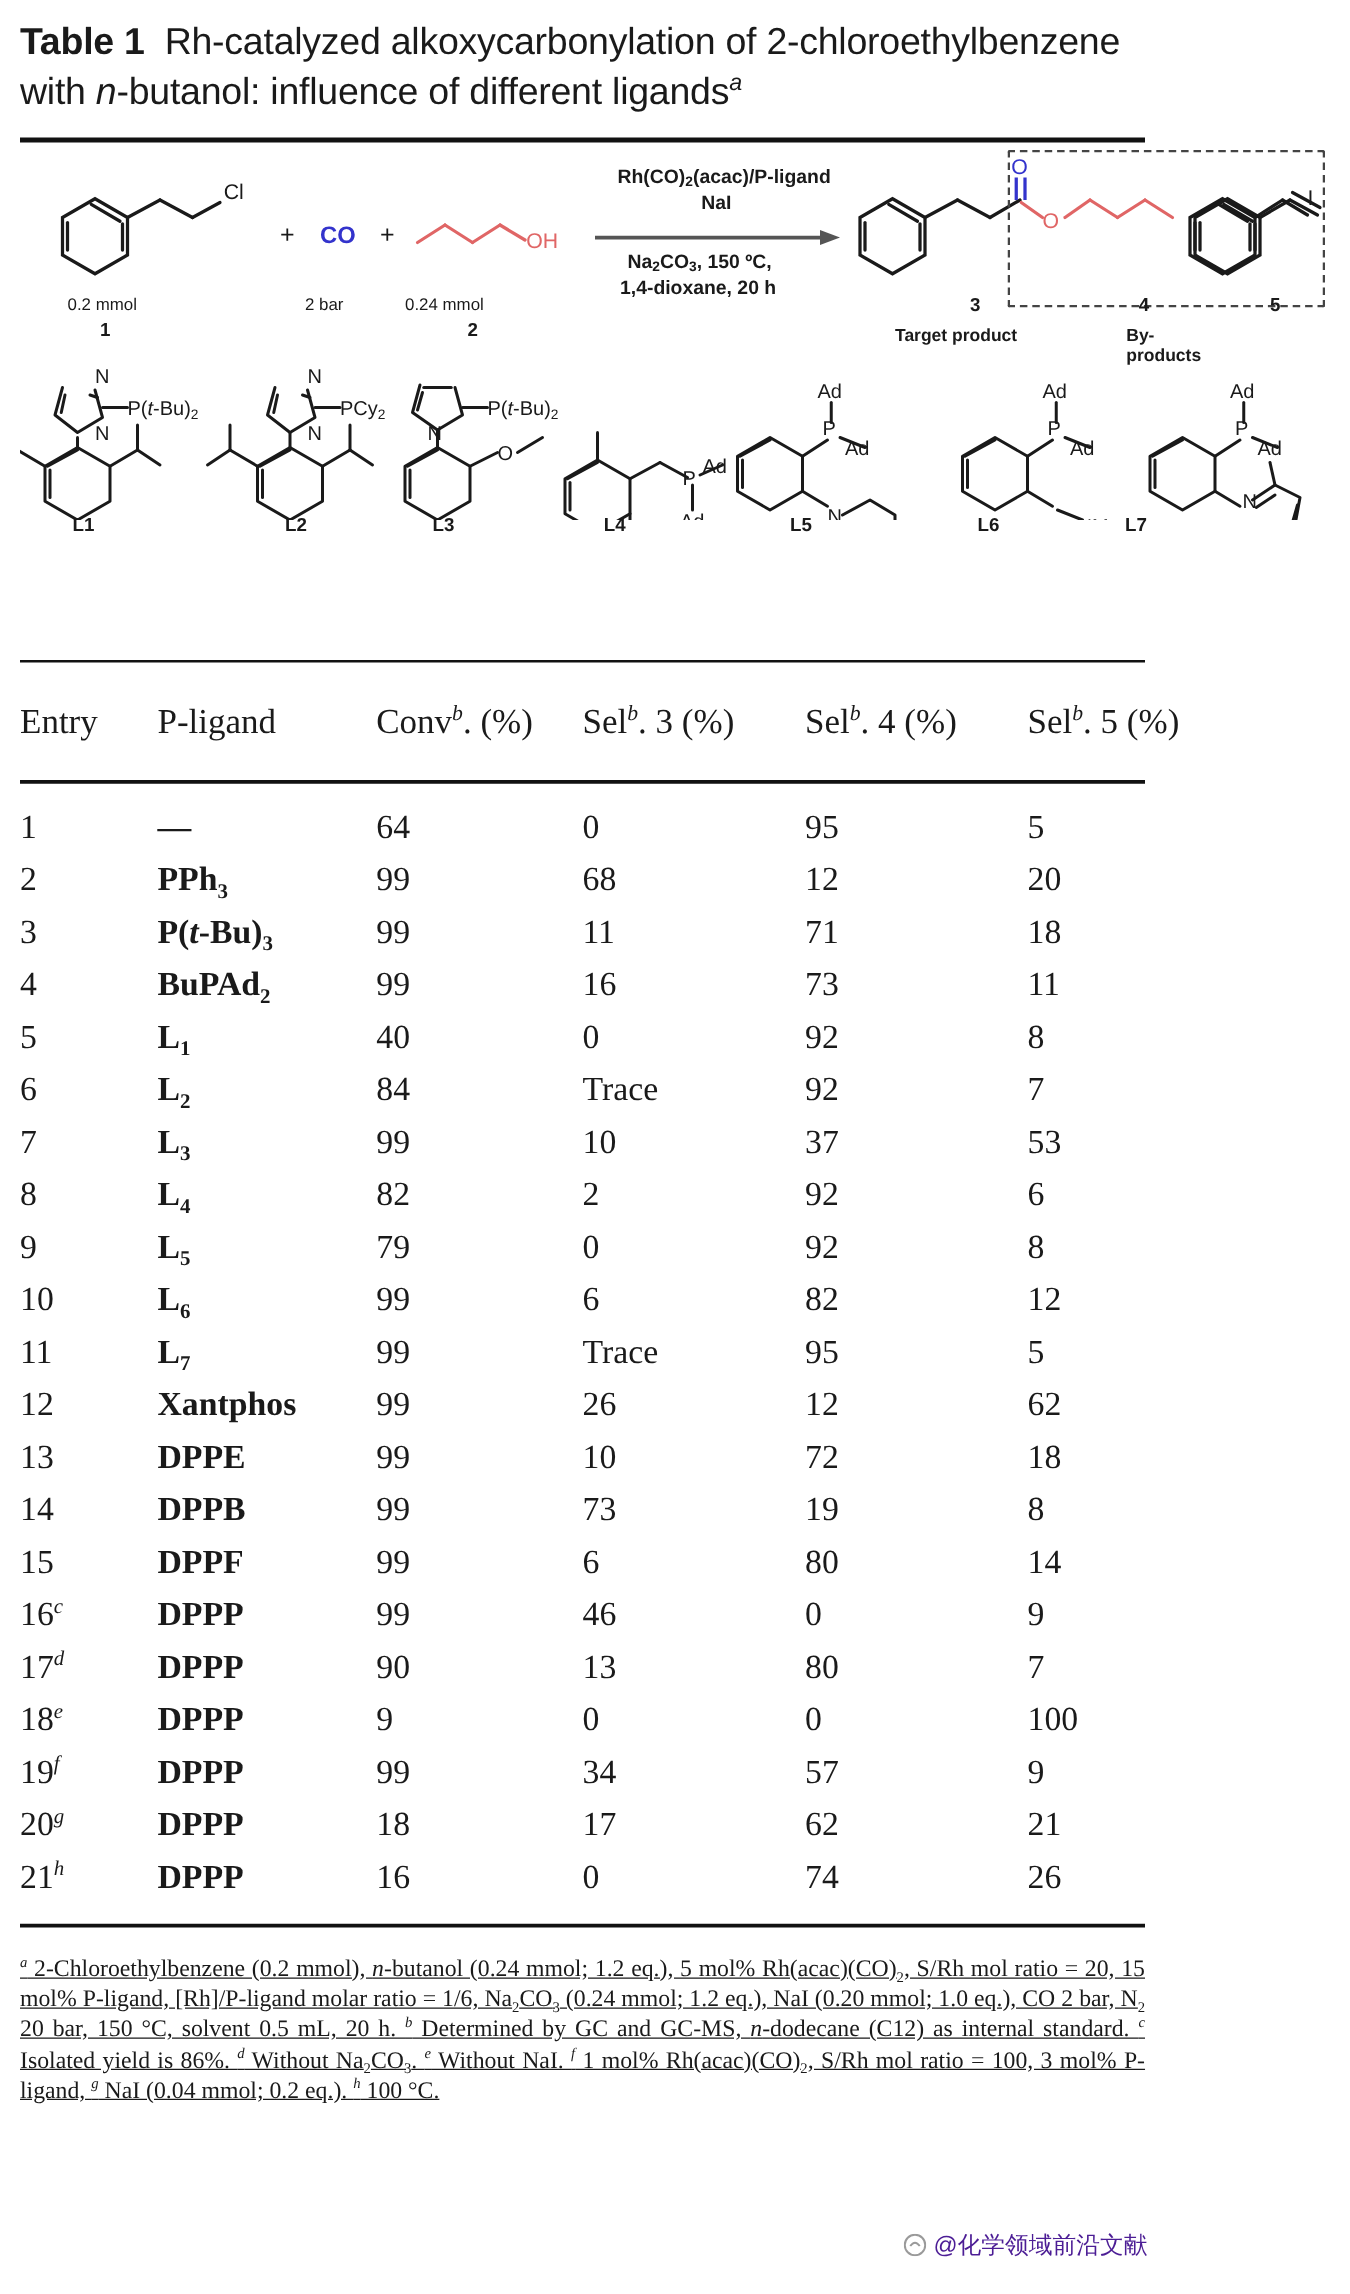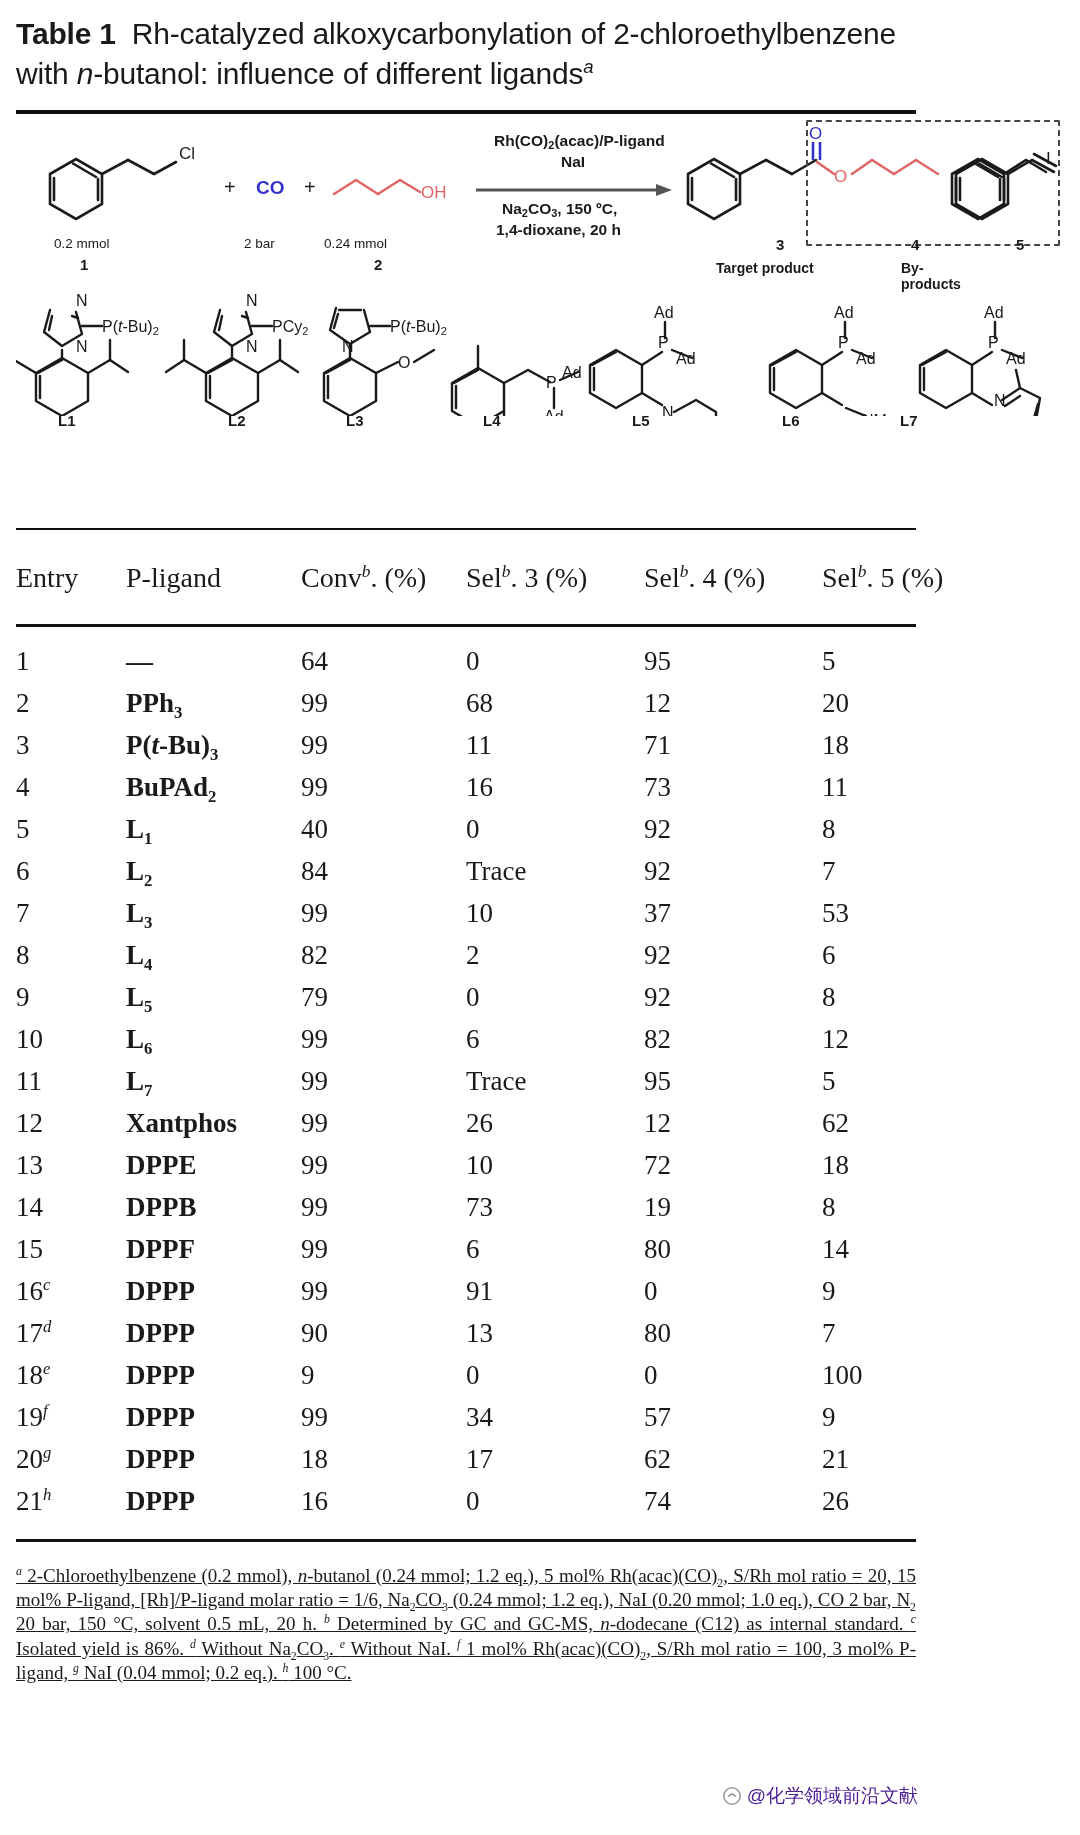--- a/index.html
+++ b/index.html
@@ -482,21 +482,21 @@
           <td class="lig">DPPF</td>
           <td>99</td>
           <td>6</td>
           <td>80</td>
           <td>14</td>
         </tr>
         <tr>
           <td>16<sup class="it">c</sup></td>
           <td class="lig">DPPP</td>
           <td>99</td>
-          <td>91</td>
+          <td>46</td>
           <td>0</td>
           <td>9</td>
         </tr>
         <tr>
           <td>17<sup class="it">d</sup></td>
           <td class="lig">DPPP</td>
           <td>90</td>
           <td>13</td>
           <td>80</td>
           <td>7</td>

